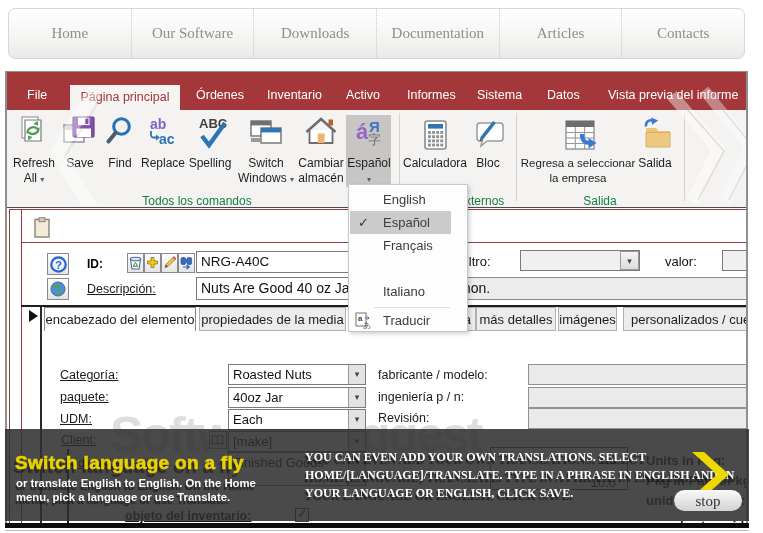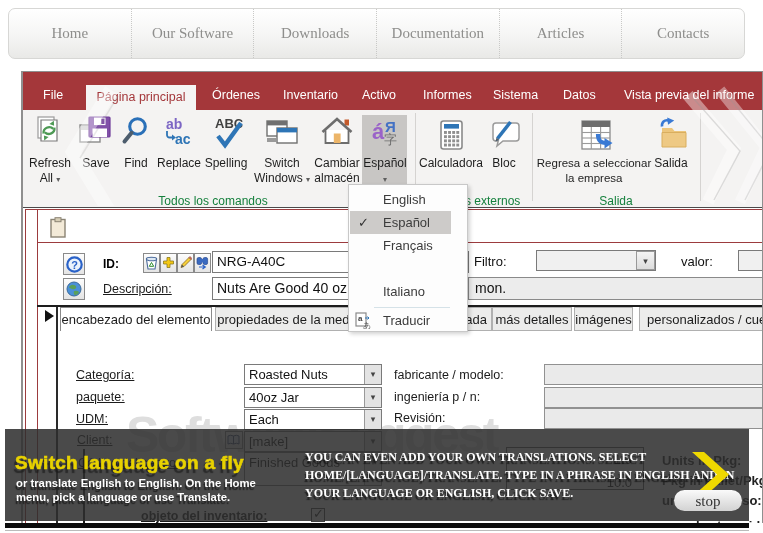--- a/index.html
+++ b/index.html
@@ -10,21 +10,21 @@
 
   
   #nav { left:8px; top:8px; width:737px; height:51px; border:1px solid #d7d7d5; border-radius:7px;
          background:linear-gradient(#ffffff, #f5f5f4 55%, #e9e9e7); display:flex; }
   #nav .it { flex:1; text-align:center; line-height:49px; font-family:"Liberation Serif", serif;
              font-size:15px; color:#8e8e8c; border-left:1px dotted #c9c9c7; }
   #nav .it:first-child { border-left:none; }
 
   
   #win { left:5px; top:71px; width:743px; height:452px; background:#fff; overflow:hidden;
-         border-left:2px solid #8f8f8f; border-right:2px solid #8f8f8f; border-top:1px solid #8f8f8f;margin-left:16px; }
+         border-left:2px solid #8f8f8f; border-right:2px solid #8f8f8f; border-top:1px solid #8f8f8f; }
 
   
   #band { left:0; top:0; width:742px; height:38px; background:#a4373a; overflow:hidden; }
   .tab { position:absolute; top:10px; height:27px; line-height:27px; color:#fff; font-size:12.5px; }
   #activetab { position:absolute; left:63px; top:13px; width:110px; height:25px; background:#f5f4f3; color:#a4373a;
                text-align:center; line-height:25px; font-size:12.5px; }
 
   
   #ribbon { left:0; top:38px; width:742px; height:98px; background:#f4f3f2; border-bottom:1.2px solid #4a4a4a; overflow:hidden; }
   .glabel { position:absolute; top:84px; font-size:12px; color:#15803d; text-align:center; white-space:nowrap; transform:translateX(-50%); }

